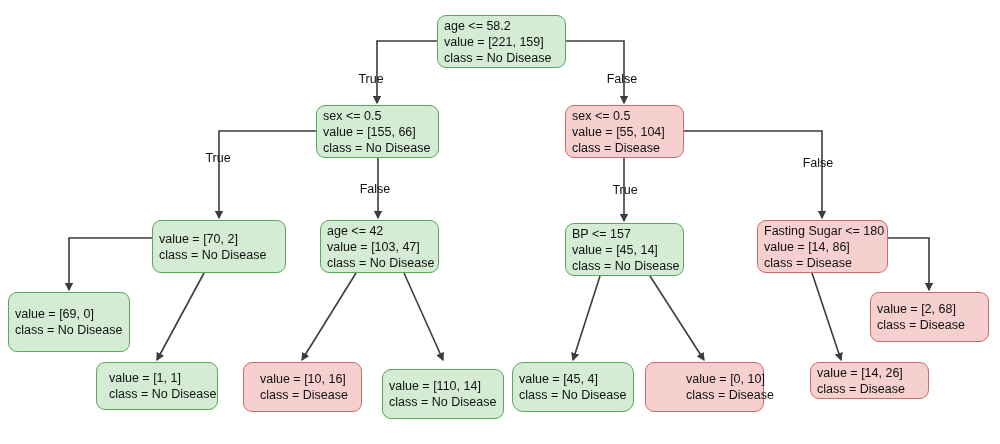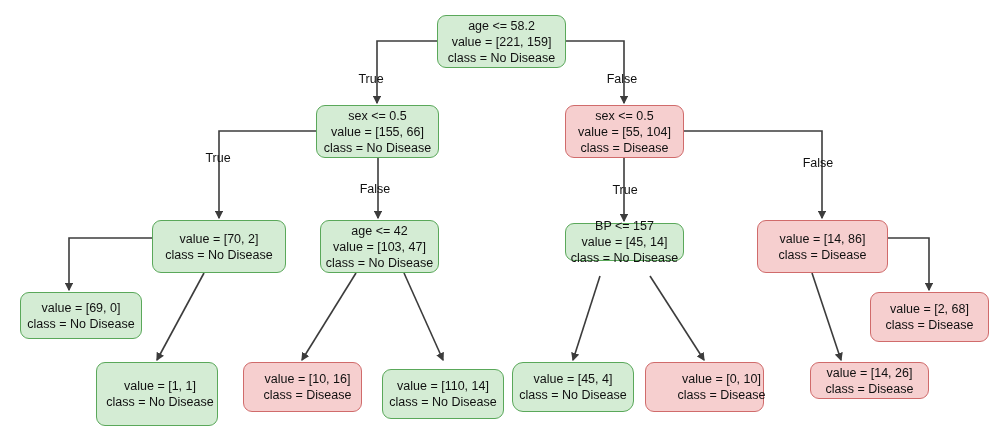--- a/index.html
+++ b/index.html
@@ -21,21 +21,21 @@
     width: 1000px;
     height: 444px;
     pointer-events: none;
   }
   .node {
     position: absolute;
     box-sizing: border-box;
     border-radius: 9px;
     display: flex;
     flex-direction: column;
-    align-items: center;
+    align-items: flex-start;
     justify-content: center;
     text-align: center;
     line-height: 1.28;
     font-size: 12.5px;
     color: #101010;
     padding: 3px 6px;
   }
   .node.green {
     background: #d4ecd4;
     border: 1.4px solid #5aa85a;
@@ -120,42 +120,43 @@
     <span class="line">value = [70, 2]</span>
     <span class="line">class = No Disease</span>
   </div>
 
   <div class="node green" id="node-n4" style="left: 320px; top: 220px; width: 119px; height: 53px;">
     <span class="line">age &lt;= 42</span>
     <span class="line">value = [103, 47]</span>
     <span class="line">class = No Disease</span>
   </div>
 
-  <div class="node green" id="node-n5" style="left: 565px; top: 223px; width: 119px; height: 38px;">
+  <div class="node green" id="node-n5" style="left: 565px; top: 223px; width: 119px; height: 53px;">
     <span class="line">BP &lt;= 157</span>
     <span class="line">value = [45, 14]</span>
     <span class="line">class = No Disease</span>
   </div>
 
   <div class="node red" id="node-n6" style="left: 757px; top: 220px; width: 131px; height: 53px;">
+    <span class="line">Fasting Sugar &lt;= 180</span>
     <span class="line">value = [14, 86]</span>
     <span class="line">class = Disease</span>
   </div>
 
-  <div class="node green" id="node-n7" style="left: 20px; top: 292px; width: 122px; height: 47px;">
+  <div class="node green" id="node-n7" style="left: 8px; top: 292px; width: 122px; height: 60px;">
     <span class="line">value = [69, 0]</span>
     <span class="line">class = No Disease</span>
   </div>
 
   <div class="node red" id="node-n8" style="left: 870px; top: 292px; width: 119px; height: 50px;">
     <span class="line">value = [2, 68]</span>
     <span class="line">class = Disease</span>
   </div>
 
-  <div class="node green" id="node-n9" style="left: 96px; top: 362px; width: 122px; height: 64px; padding-left: 12px;">
+  <div class="node green" id="node-n9" style="left: 96px; top: 362px; width: 122px; height: 48px; padding-left: 12px;">
     <span class="line">value = [1, 1]</span>
     <span class="line">class = No Disease</span>
   </div>
 
   <div class="node red" id="node-n10" style="left: 243px; top: 362px; width: 119px; height: 50px; padding-left: 16px;">
     <span class="line">value = [10, 16]</span>
     <span class="line">class = Disease</span>
   </div>
 
   <div class="node green" id="node-n11" style="left: 382px; top: 362px; width: 122px; height: 50px; margin-top: 7px;">

